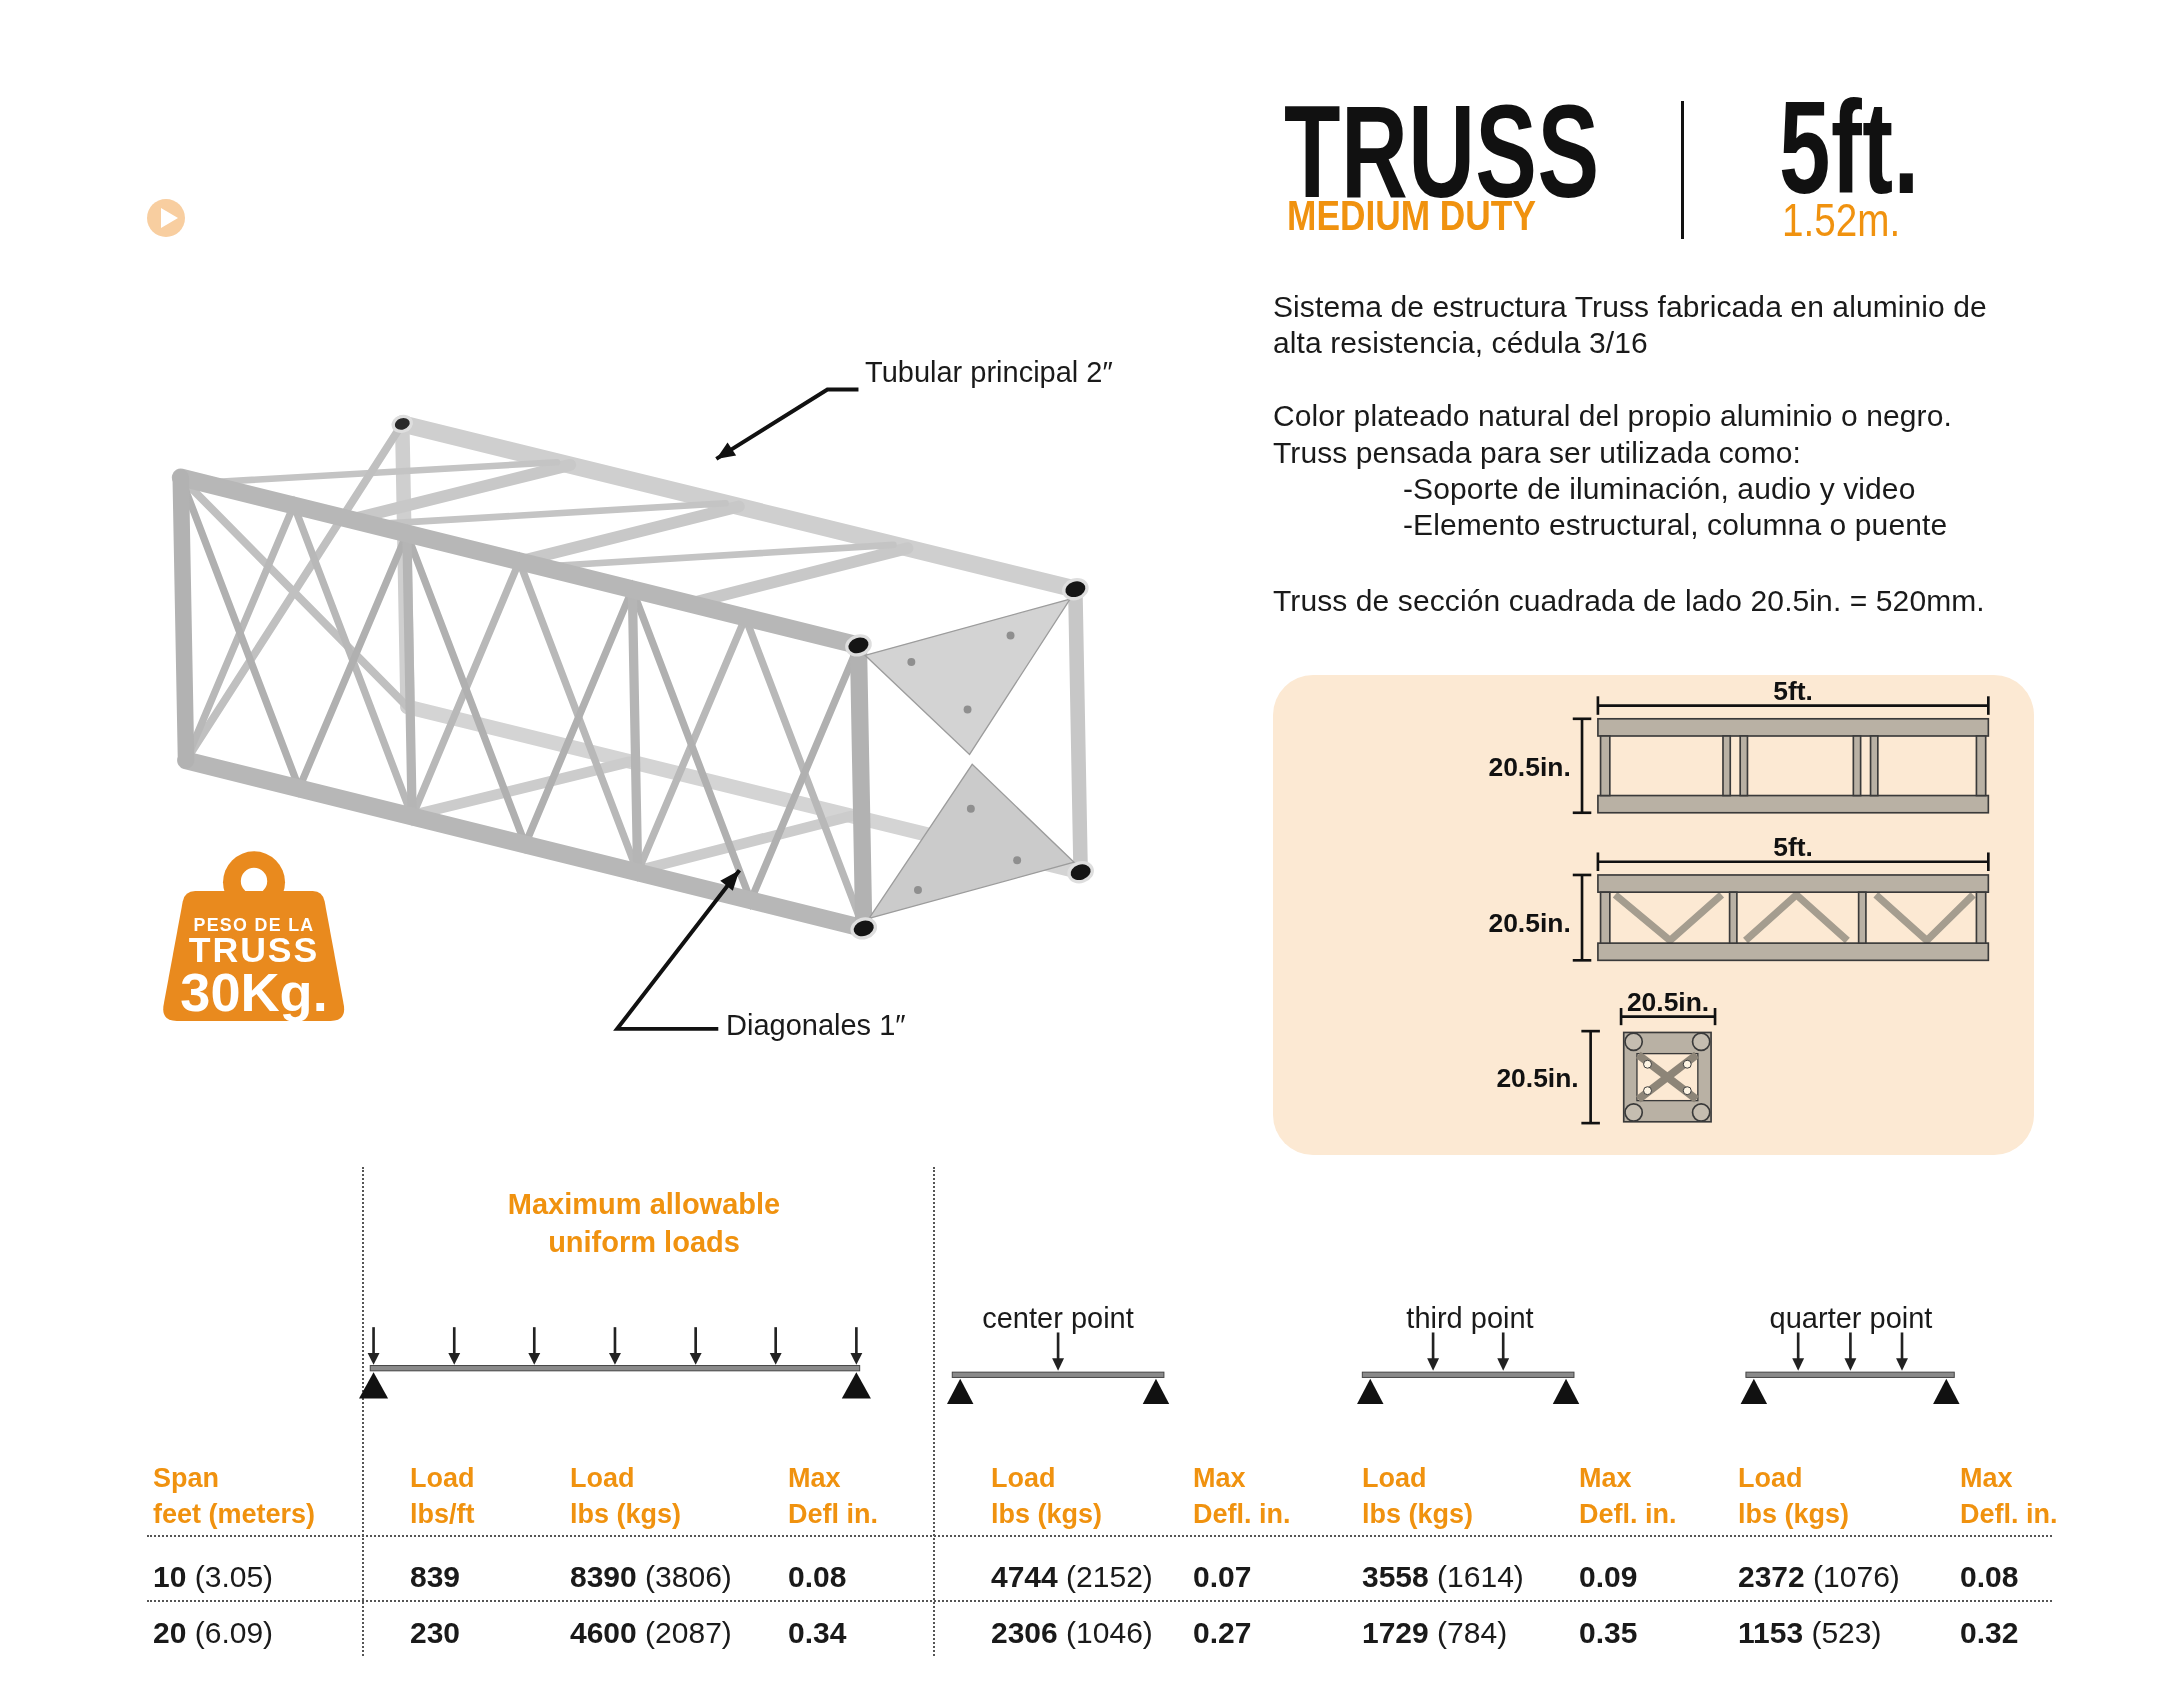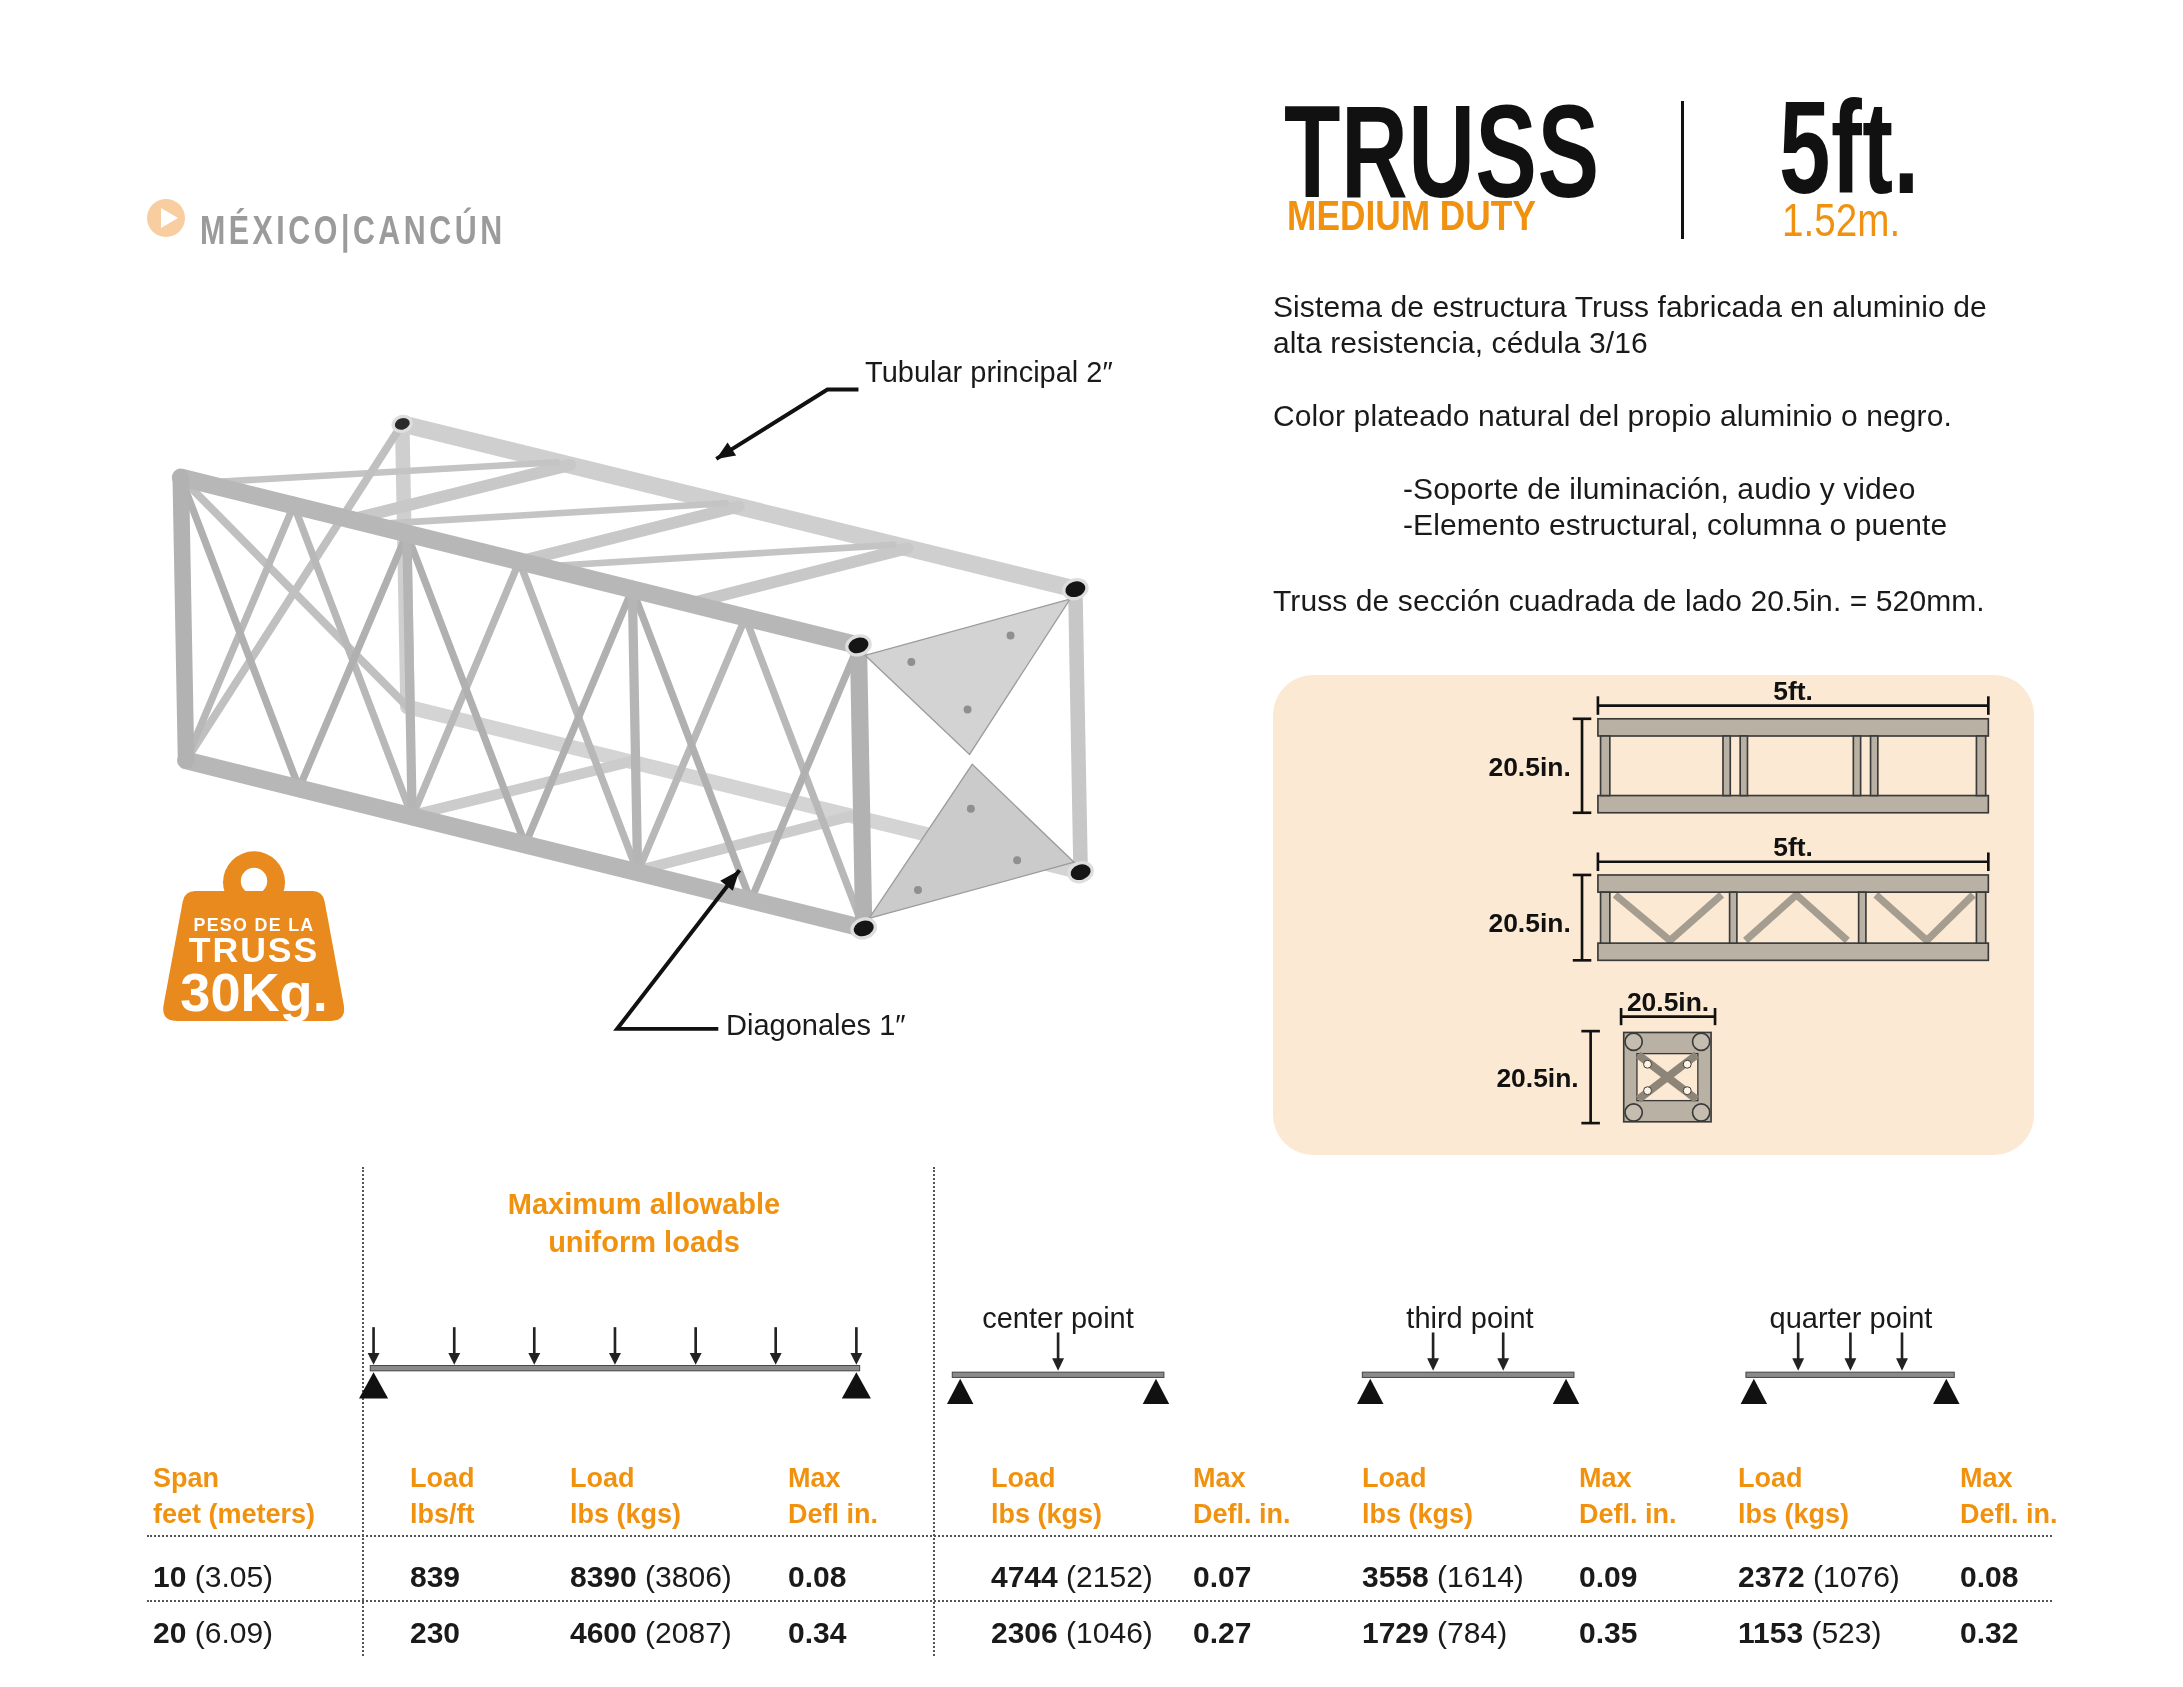--- a/index.html
+++ b/index.html
@@ -41,41 +41,39 @@
   .badge-s{font-family:"Liberation Sans",sans-serif;font-weight:600;fill:#fff;}
 </style>
 </head>
 <body>
 
 <div id="canvas">
 
   <div class="abs play-circle" style="left:147px;top:199px;">
     <div class="play-tri"></div>
   </div>
-  <div class="abs" style="left:200px;top:210px;">
-    <span class="logo-sub nw">MÉXICO|CANCÚN</span>
-  </div>
 
   <div class="abs" style="left:1284px;top:89px;">
     <span class="t-big nw">TRUSS</span>
   </div>
   <div class="abs" style="left:1287px;top:193px;">
     <span class="t-md nw">MEDIUM DUTY</span>
   </div>
   <div class="abs divider-v" style="left:1681px;top:101px;height:138px;"></div>
   <div class="abs" style="left:1779px;top:85px;">
     <span class="t-big nw">5ft.</span>
   </div>
   <div class="abs" style="left:1782px;top:195px;">
     <span class="t-m nw">1.52m.</span>
   </div>
 
   <div class="abs desc nw" style="left:1273px;top:289px;">Sistema de estructura Truss fabricada en aluminio de</div>
   <div class="abs desc nw" style="left:1273px;top:325px;">alta resistencia, cédula 3/16</div>
   <div class="abs desc nw" style="left:1273px;top:398px;">Color plateado natural del propio aluminio o negro.</div>
+  <div class="abs desc nw" style="left:1273px;top:435px;">Truss pensada para ser utilizada como:</div>
   <div class="abs desc nw" style="left:1403px;top:471px;">-Soporte de iluminación, audio y video</div>
   <div class="abs desc nw" style="left:1403px;top:507px;">-Elemento estructural, columna o puente</div>
   <div class="abs desc nw" style="left:1273px;top:583px;">Truss de sección cuadrada de lado 20.5in. = 520mm.</div>
 
   <svg class="abs" style="left:151px;top:331px;" width="1005" height="761" viewBox="0 0 1520 1150">
     <g fill="none" stroke-linecap="round">
 
       <line x1="388" y1="568" x2="1406" y2="818" stroke="#d4d4d4" stroke-width="22"></line>
       <line x1="380" y1="140" x2="1398" y2="390" stroke="#cfcfcf" stroke-width="26"></line>
       <line x1="380" y1="140" x2="388" y2="568" stroke="#cfcfcf" stroke-width="22"></line>

